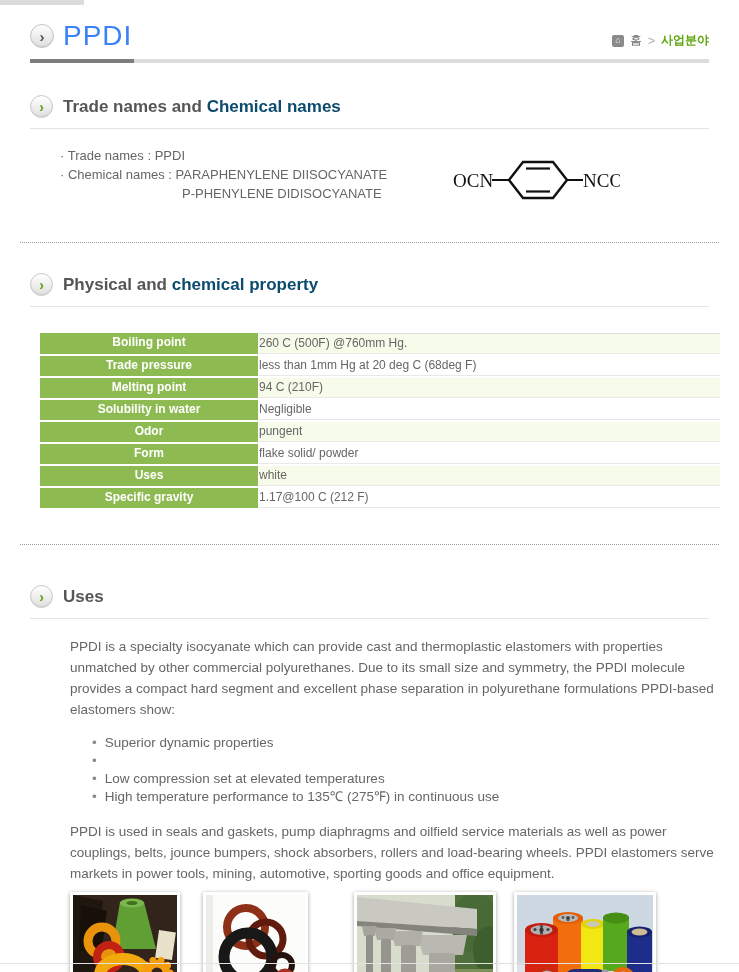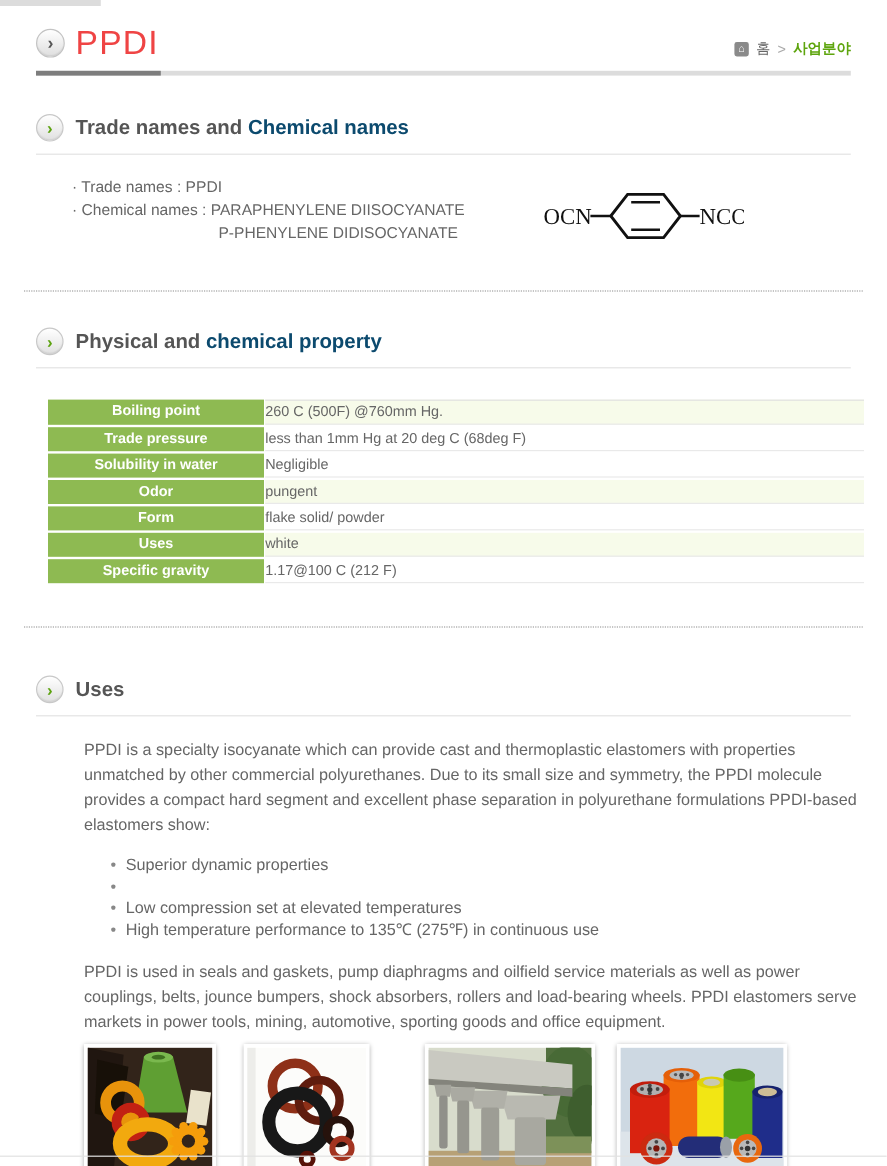--- a/index.html
+++ b/index.html
@@ -13,21 +13,21 @@
   
   .page-header{display:flex;justify-content:space-between;align-items:flex-end;padding-top:20px;}
   .title-left{display:flex;align-items:center;gap:9px;}
   .title-icon{
     width:22px;height:22px;border-radius:50%;border:1px solid #c3c3c3;
     background:linear-gradient(#ffffff,#dedede);
     display:flex;align-items:center;justify-content:center;
     color:#555;font-weight:bold;font-size:15px;line-height:1;
     box-shadow:inset 0 -1px 1px rgba(0,0,0,.08);
   }
-  .page-title{font-size:28px;color:#ef4444;letter-spacing:1px;}
+  .page-title{font-size:28px;color:#3b82f6;letter-spacing:1px;}
   .breadcrumb{display:flex;align-items:center;gap:6px;font-size:12px;color:#777;padding-bottom:3px;}
   .home-icon{
     width:12px;height:12px;background:#8a8a8a;border-radius:2px;color:#fff;
     display:flex;align-items:center;justify-content:center;font-size:9px;line-height:1;
   }
   .crumb-home{color:#666;text-decoration:none;cursor:pointer;}
   .crumb-sep{color:#aaa;}
   .crumb-current{color:#5ea50e;font-weight:bold;text-decoration:none;cursor:pointer;}
   .title-rule{margin-top:7px;height:4px;background:#dcdcdc;position:relative;}
   .title-rule-dark{position:absolute;left:0;top:0;height:4px;width:104px;background:#7d7d7d;}
@@ -52,21 +52,21 @@
   .trade-text{font-size:13px;color:#666;line-height:19px;width:352px;}
   .trade-cont{padding-left:122px;}
   .struct-svg{margin-left:40px;margin-top:8px;}
   .struct-svg text{font-family:"Liberation Serif",serif;font-size:19px;fill:#111;}
 
   
   .s-physical{margin-top:30px;}
   .ptable{margin-top:26px;margin-left:10px;margin-right:-11px;}
   .prow{display:flex;margin-bottom:2px;}
   .pcell-label{
-    width:180px;flex:0 0 auto;background:#8eba52;color:#fff;font-weight:bold;
+    width:218px;flex:0 0 auto;background:#8eba52;color:#fff;font-weight:bold;
     font-size:12px;line-height:13px;padding:3px 0;text-align:center;
   }
   .pcell-value{
     flex:1;font-size:12px;line-height:13px;color:#666;padding:3px 0;
     background:#fff;border-bottom:1px solid #e9e9e9;margin-left:1px;
   }
   .prow:first-child .pcell-value{border-top:1px solid #e0e0e0;}
   .pcell-value.alt{background:#f7fbea;}
 
   
@@ -159,20 +159,24 @@
     <div class="sec-rule"></div>
 
     <div class="ptable">
       <div class="prow">
         <div class="pcell-label">Boiling point</div>
         <div class="pcell-value alt">260 C (500F) @760mm Hg.</div>
       </div>
       <div class="prow">
         <div class="pcell-label">Trade pressure</div>
         <div class="pcell-value">less than 1mm Hg at 20 deg C (68deg F)</div>
+      </div>
+      <div class="prow">
+        <div class="pcell-label">Melting point</div>
+        <div class="pcell-value alt">94 C (210F)</div>
       </div>
       <div class="prow">
         <div class="pcell-label">Solubility in water</div>
         <div class="pcell-value">Negligible</div>
       </div>
       <div class="prow">
         <div class="pcell-label">Odor</div>
         <div class="pcell-value alt">pungent</div>
       </div>
       <div class="prow">

